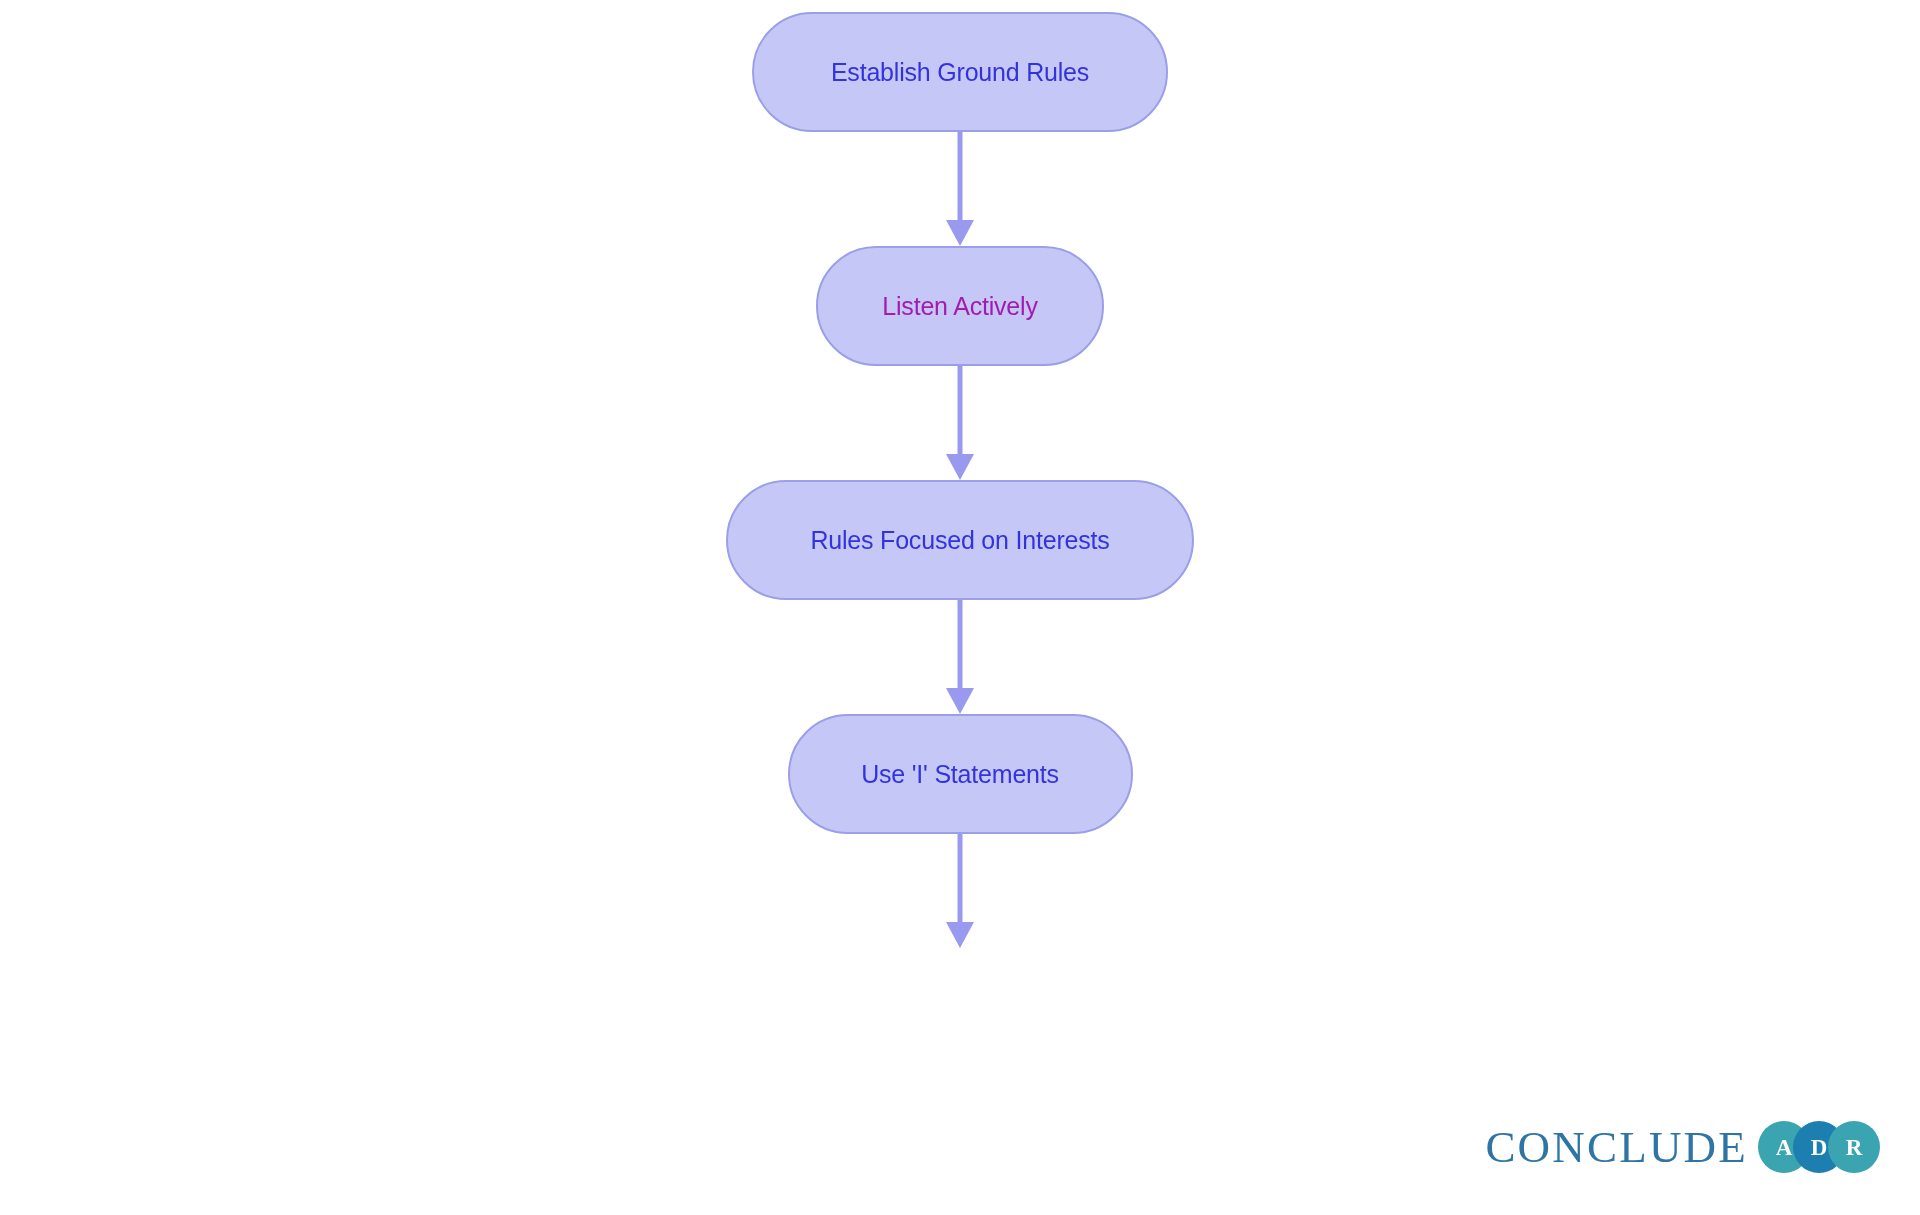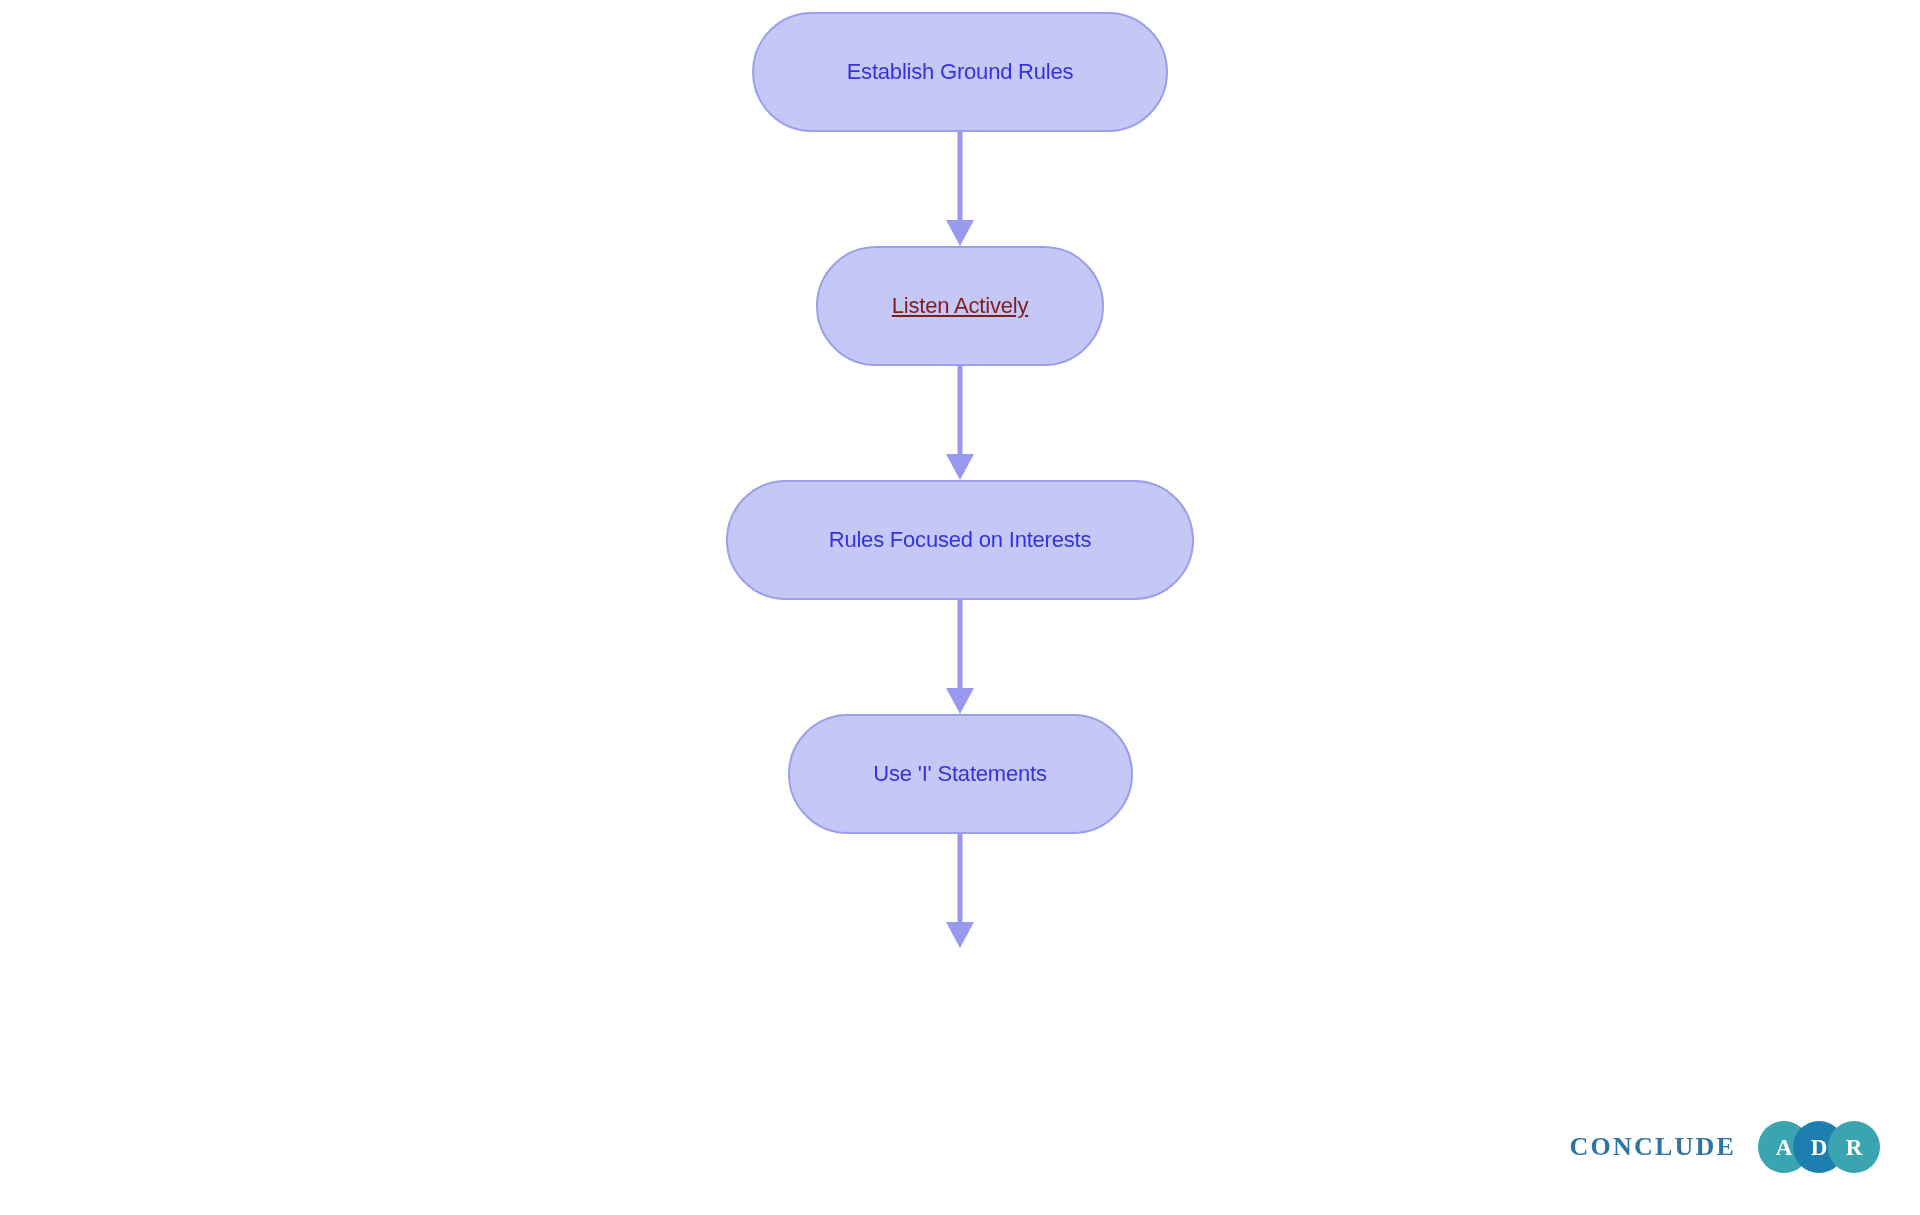--- a/index.html
+++ b/index.html
@@ -36,21 +36,21 @@
     border: 2px solid #9b9ee8;
     border-radius: 60px;
     display: flex;
     align-items: center;
     justify-content: center;
     padding: 0 34px;
     flex: none;
   }
   .node-label {
     font-family: "Liberation Sans", sans-serif;
-    font-size: 22px;
+    font-size: 25px;
     font-weight: 400;
     color: #3333dd;
     white-space: nowrap;
     letter-spacing: -0.2px;
     line-height: 1;
   }
 
   
   .n0 { width: 416px; margin-top: 12px; }
   .n1 { width: 288px; }
@@ -90,26 +90,26 @@
   #brand {
     position: absolute;
     right: 40px;
     bottom: 38px;
     display: flex;
     align-items: center;
     height: 60px;
   }
   #brand-wordmark {
     font-family: "Liberation Serif", serif;
-    font-size: 26px;
-    font-weight: 700;
+    font-size: 45px;
+    font-weight: 400;
     color: #2e75a5;
     letter-spacing: 2.2px;
     line-height: 1;
-    margin-right: 22px;
+    margin-right: 10px;
     white-space: nowrap;
   }
   #brand-circles {
     position: relative;
     width: 122px;
     height: 52px;
   }
   .brand-circle {
     position: absolute;
     top: 0;
@@ -137,21 +137,21 @@
   <div class="node n0" style="background: rgb(197, 200, 247); border-color: rgb(155, 158, 232); width: 416px;">
     <span class="node-label" style="color: rgb(51, 51, 221);">Establish Ground Rules</span>
   </div>
 
   <div class="connector">
     <span class="stem" style="background: rgb(153, 153, 240);"></span>
     <span class="head" style="border-top-color: rgb(153, 153, 240);"></span>
   </div>
 
   <div class="node n1" style="background: rgb(197, 200, 247); border-color: rgb(155, 158, 232); width: 288px;">
-    <span class="node-label" style="color: #7f1d1d; text-decoration: underline;">Listen Actively</span>
+    <span class="node-label" style="color: #a21caf;">Listen Actively</span>
   </div>
 
   <div class="connector">
     <span class="stem" style="background: rgb(153, 153, 240);"></span>
     <span class="head" style="border-top-color: rgb(153, 153, 240);"></span>
   </div>
 
   <div class="node n2" style="background: rgb(197, 200, 247); border-color: rgb(155, 158, 232); width: 468px;">
     <span class="node-label" style="color: rgb(51, 51, 221);">Rules Focused on Interests</span>
   </div>

